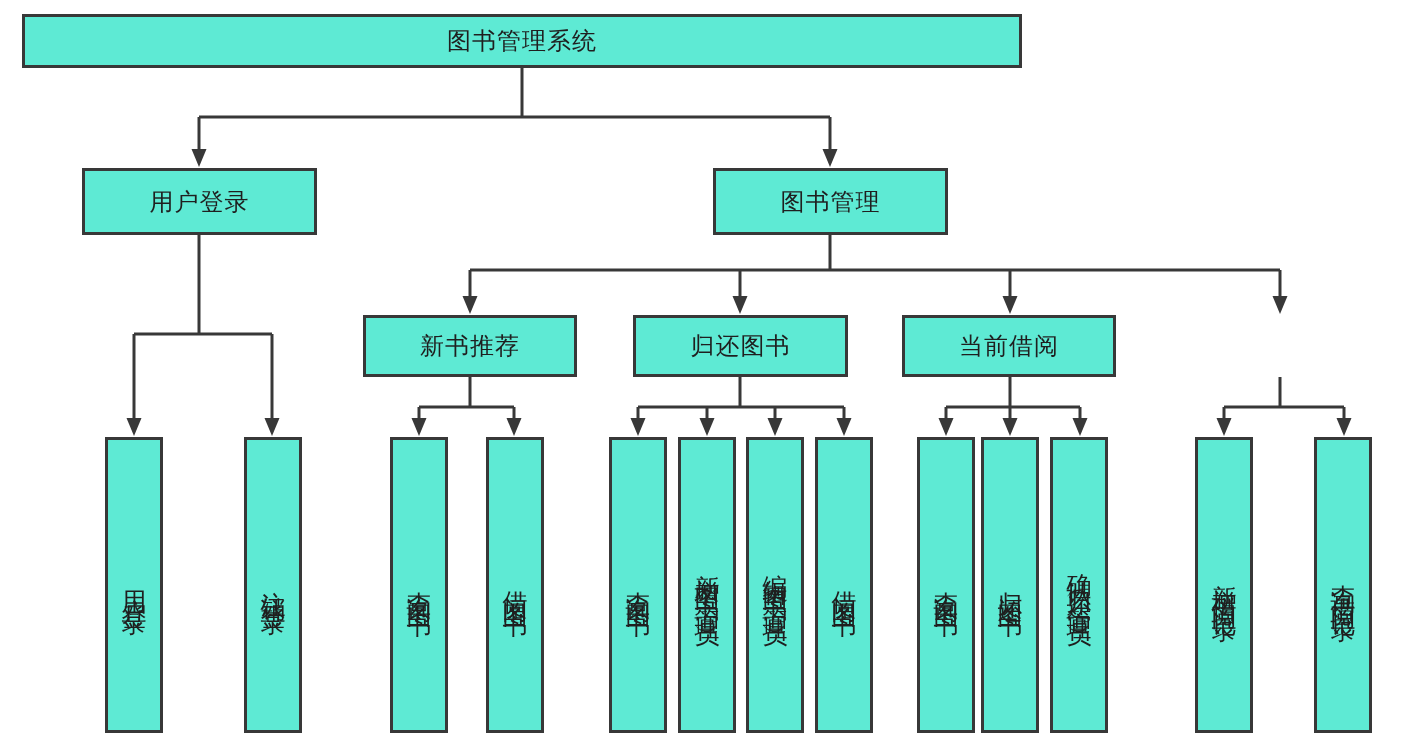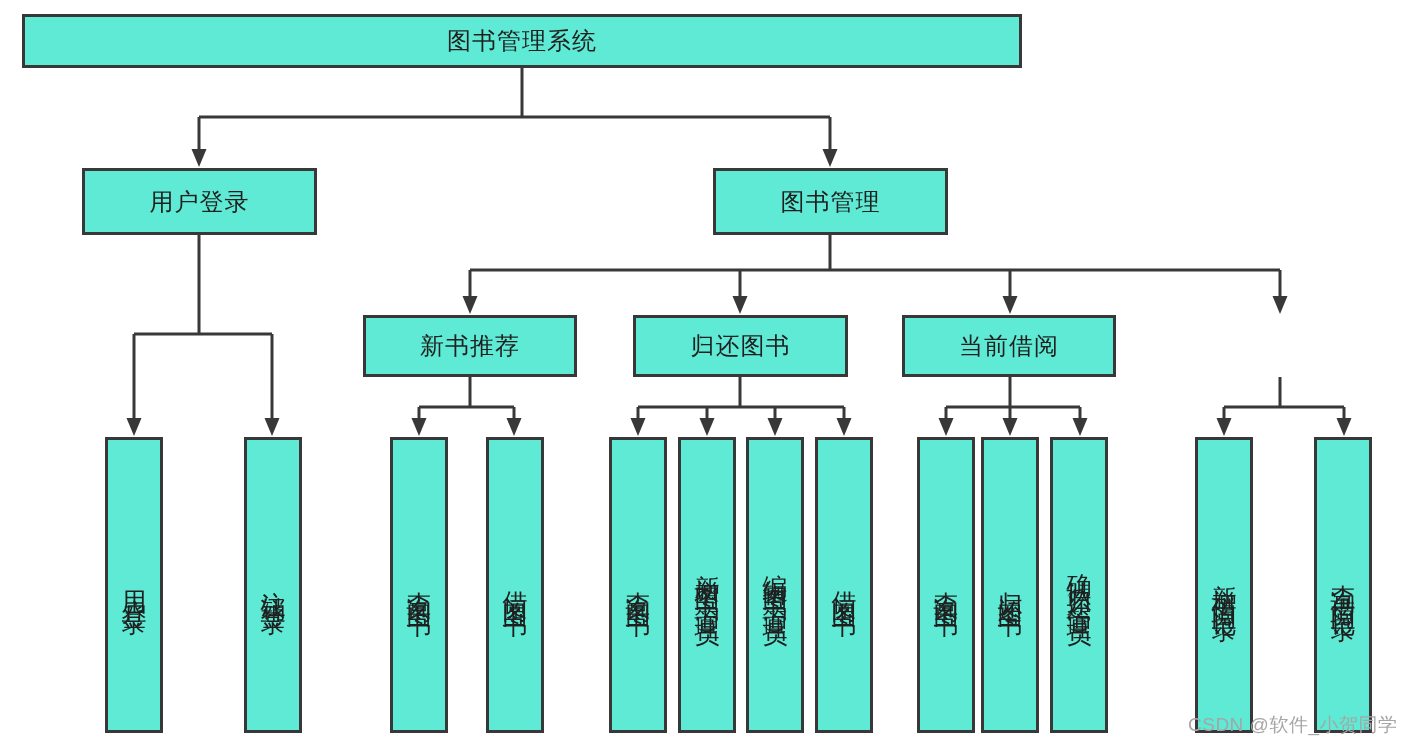--- a/index.html
+++ b/index.html
@@ -127,14 +127,13 @@
     <span class="vlabel">确认归还（管理员）</span>
   </div>
 
   <div class="node" style="left:1195px;top:437px;width:58px;height:296px;">
     <span class="vlabel">新增借阅记录</span>
   </div>
   <div class="node" style="left:1314px;top:437px;width:58px;height:296px;">
     <span class="vlabel">查询借阅记录</span>
   </div>
 
-  <div class="watermark">CSDN @软件_小贺同学</div>
 </div>
 
 </body></html>

